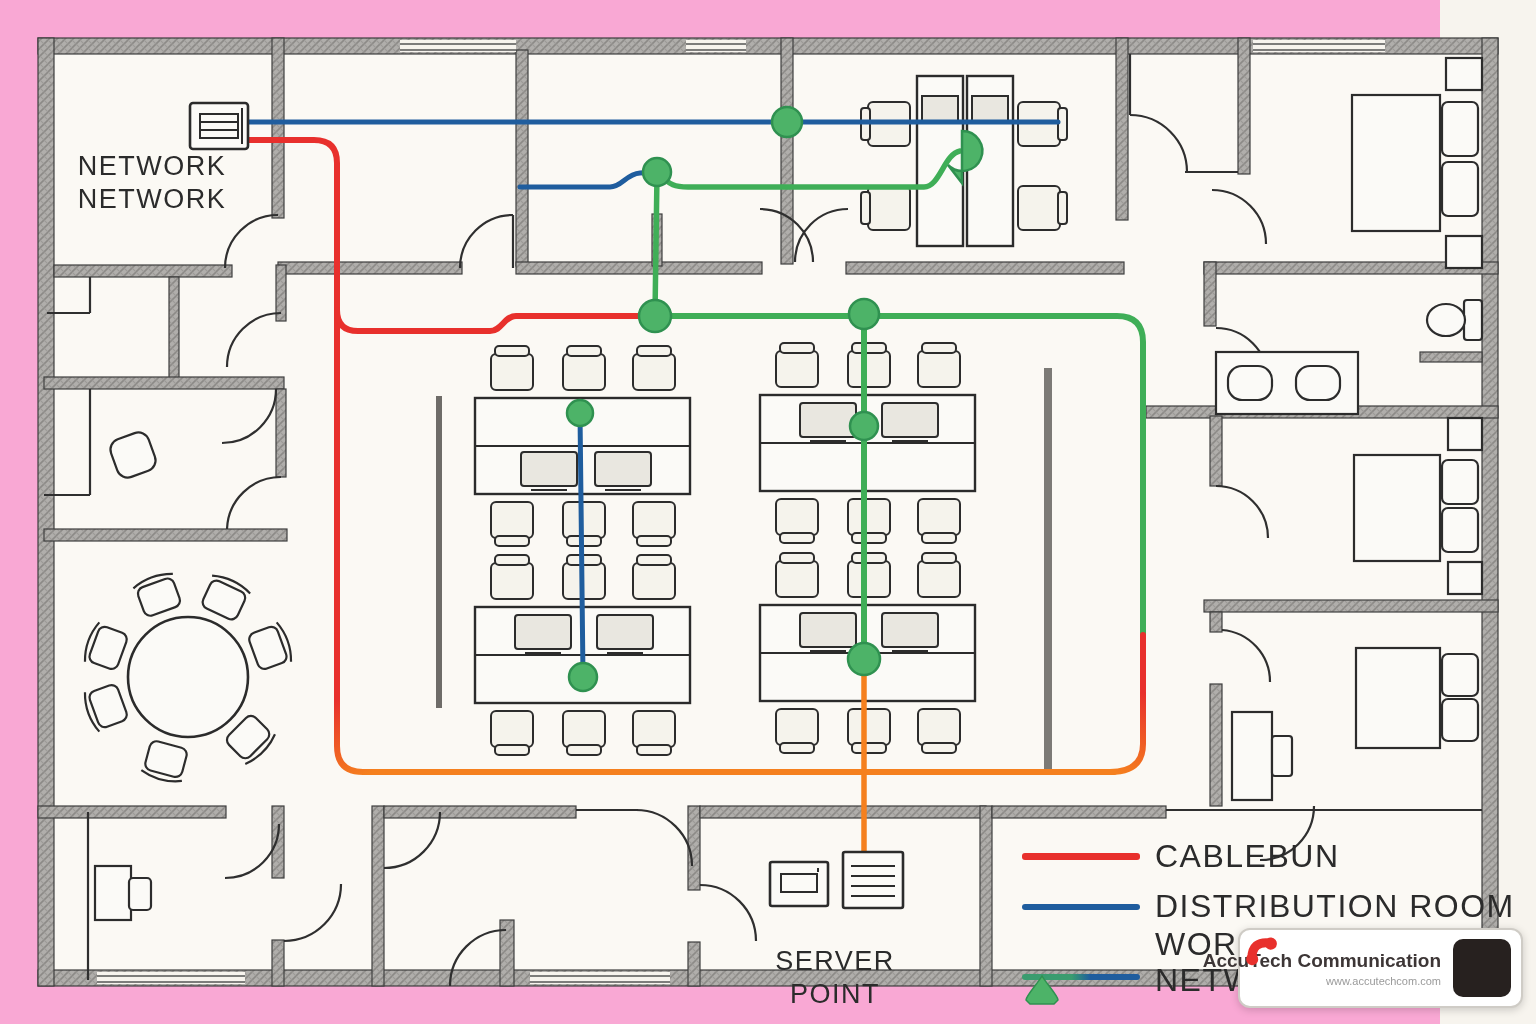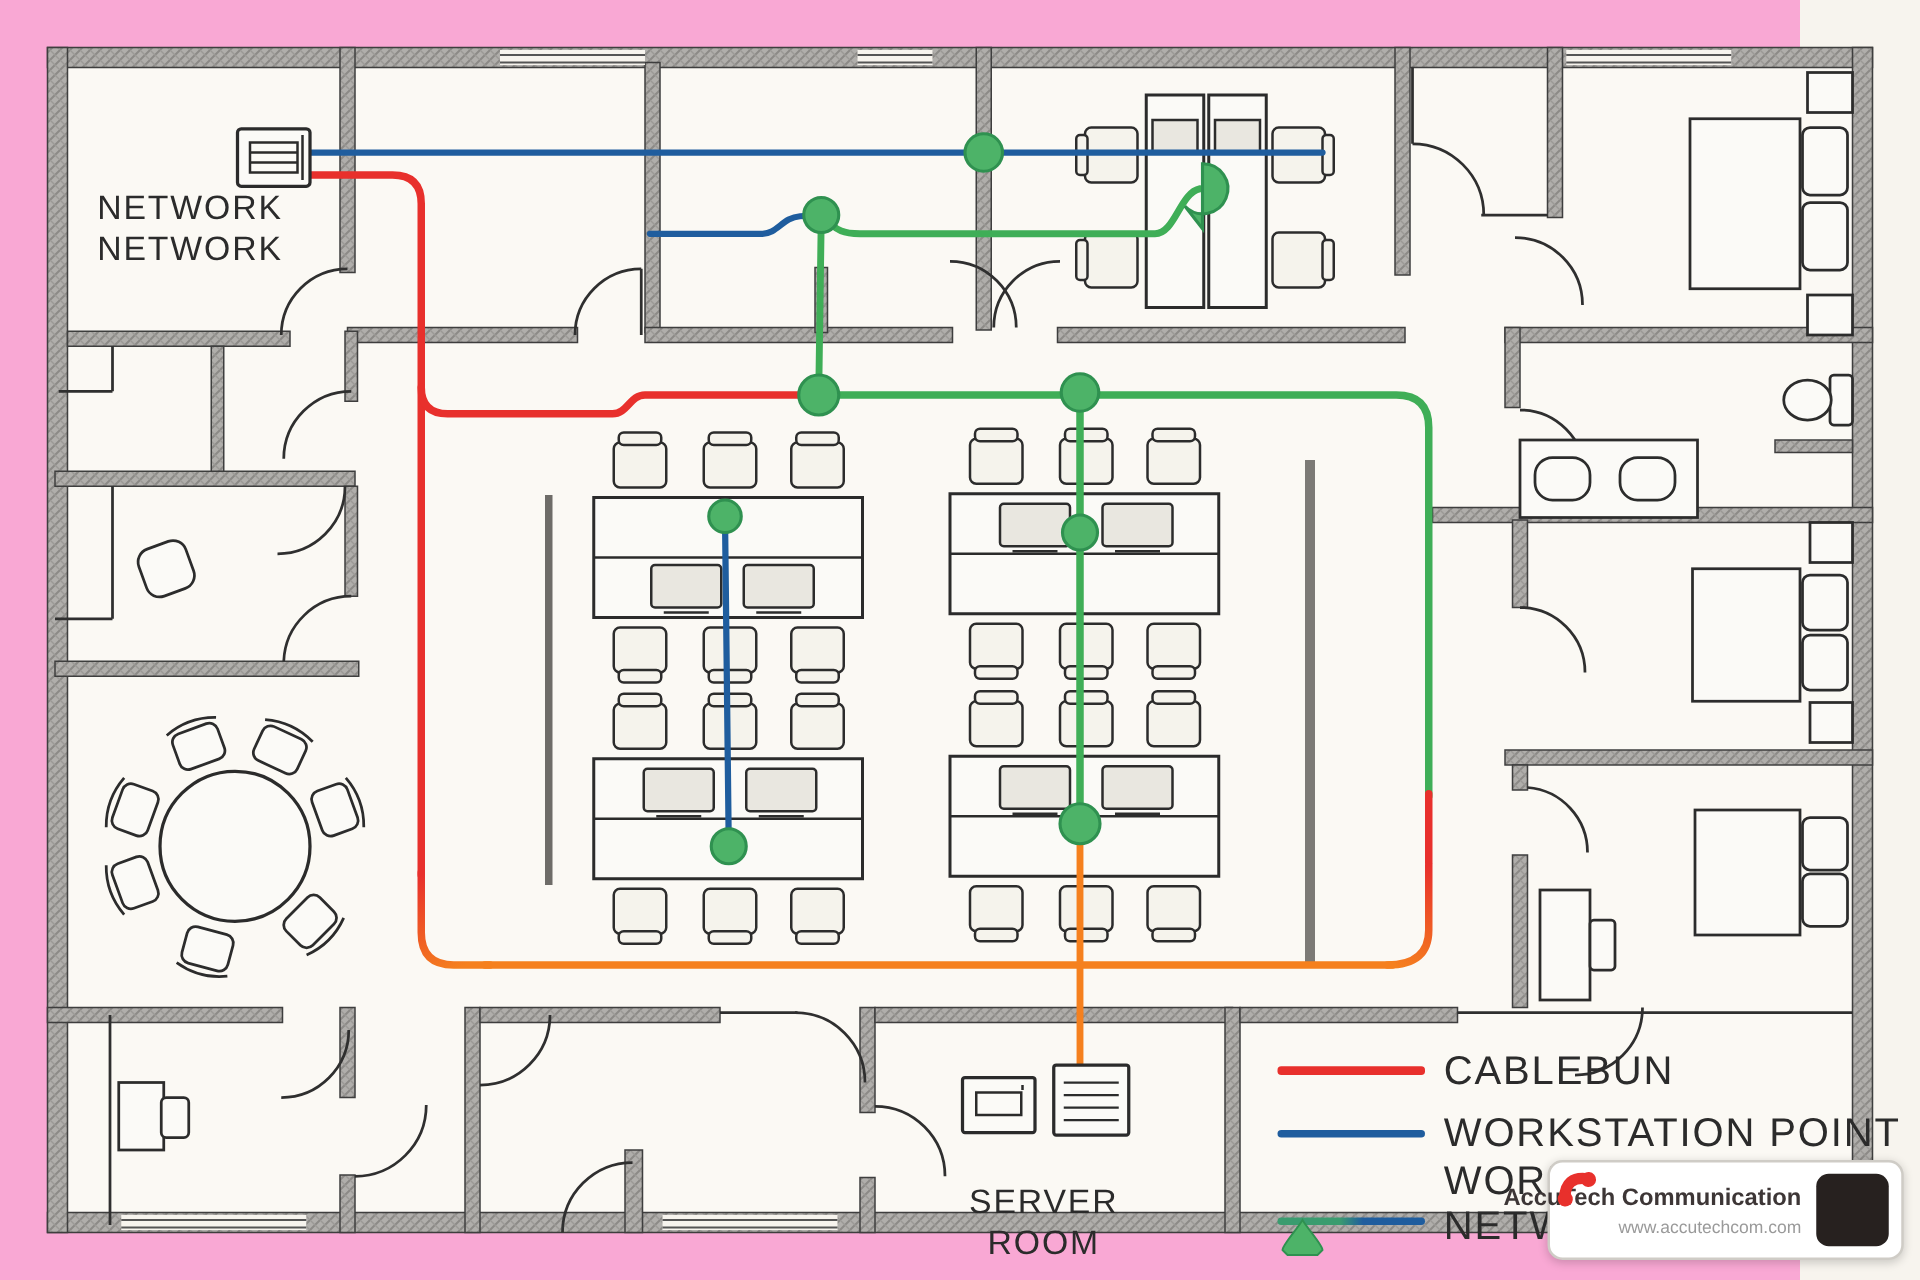--- a/index.html
+++ b/index.html
@@ -26,21 +26,21 @@
   .legend-row3 .legend-label{line-height:36px;margin-top:4px;}
   .node-blob{position:absolute;left:36px;top:-26px;}
 
   
   .badge{position:absolute;left:1238px;top:928px;width:285px;height:80px;
     background:#ffffff;border:2px solid #cfccc6;border-radius:12px;
     box-shadow:0 2px 8px rgba(0,0,0,0.18);display:flex;align-items:center;
     justify-content:flex-end;box-sizing:border-box;padding:0 10px 0 8px;z-index:5;}
   .badge-text{text-align:right;margin-right:12px;}
   .badge-company{font-size:19px;font-weight:bold;color:#3d3636;white-space:nowrap;}
-  .badge-site{font-size:14px;color:#9a9a9a;margin-top:3px;white-space:nowrap;}
+  .badge-site{font-size:11px;color:#9a9a9a;margin-top:3px;white-space:nowrap;}
   .badge-icon{width:58px;height:58px;background:#27211f;border-radius:10px;
     flex:0 0 auto;display:flex;align-items:center;justify-content:center;}
 </style>
 </head>
 <body>
 
 <div class="stage">
 
 <svg width="1536" height="1024" viewBox="0 0 1536 1024">
   <defs>
@@ -331,30 +331,30 @@
     </g>
   </g>
 </svg>
 
   <div class="room-label lbl-network-closet">
     <div>NETWORK</div>
     <div>NETWORK</div>
   </div>
   <div class="room-label lbl-server-room">
     <div>SERVER</div>
-    <div>ROOM</div>
+    <div>POINT</div>
   </div>
 
   <div class="legend-row legend-row1">
     <div class="legend-swatch" style="background:#e8302c"></div>
     <div class="legend-label">CABLEBUN</div>
   </div>
   <div class="legend-row legend-row2">
     <div class="legend-swatch" style="background:#1f5d9e;height:6px"></div>
-    <div class="legend-label">WORKSTATION POINT</div>
+    <div class="legend-label">DISTRIBUTION ROOM</div>
   </div>
   <div class="legend-row legend-row3">
     <div class="legend-swatch">
       <svg class="node-blob" width="40" height="32" viewBox="0 0 40 32">
         <path d="M20,2 C24,9 36,22 36,26 L32,30 L8,30 L4,26 C4,22 16,9 20,2 Z" fill="#4db368" stroke="#2f9150" stroke-width="1.5"></path>
       </svg>
     </div>
     <div class="legend-label">
       <div>WORKSTATION</div>
       <div>NETWORK</div>

